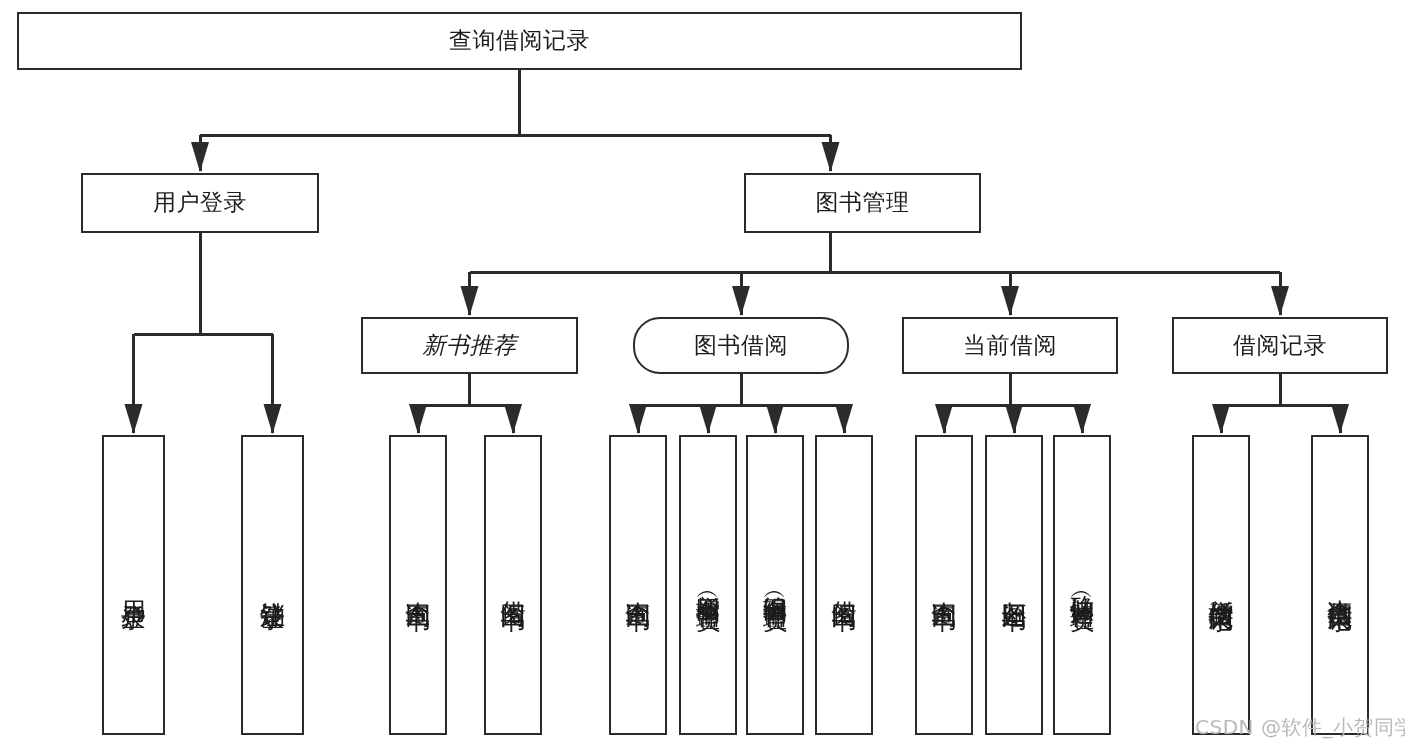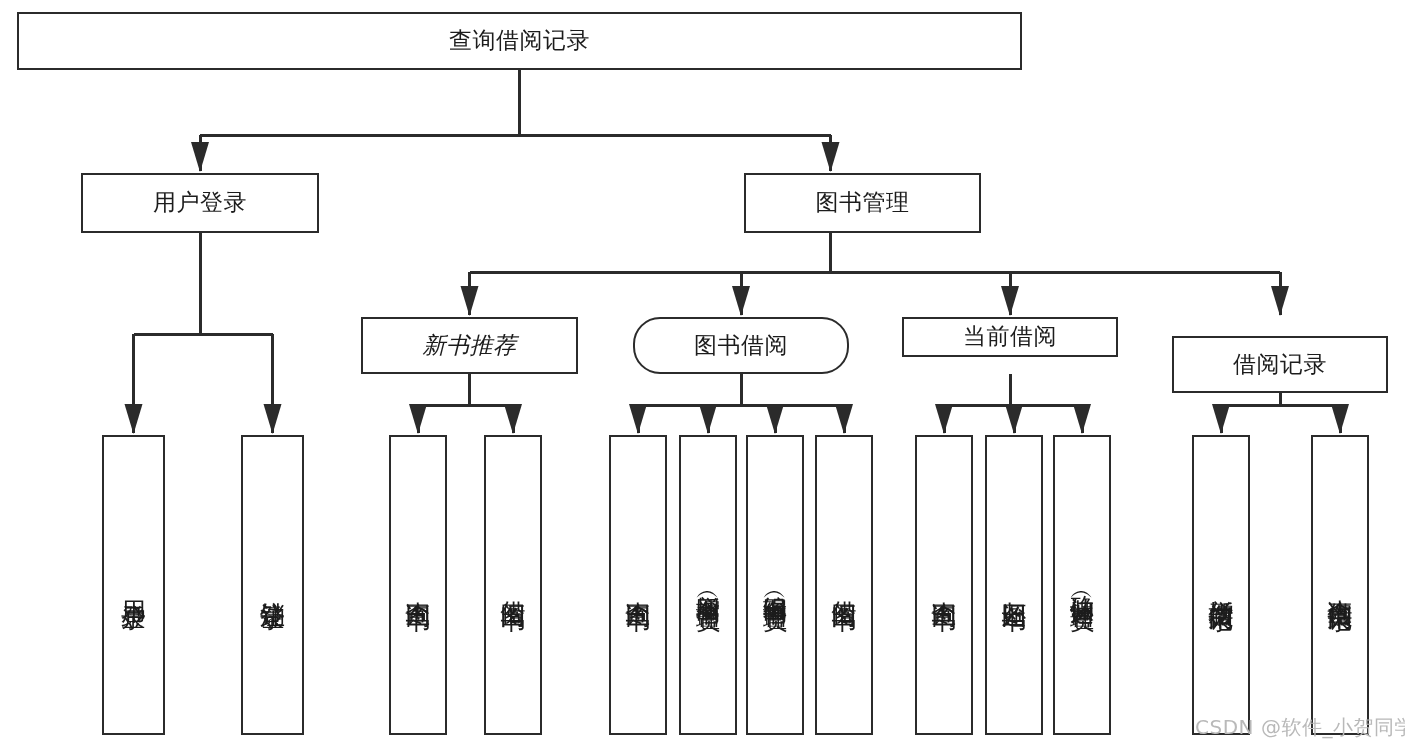--- a/index.html
+++ b/index.html
@@ -137,24 +137,24 @@
       </div>
       <div class="node h-node" style="left: 712px; top: 173px; width: 237px; height: 60px; margin-left: 32px;">
         <span class="label">图书管理</span>
       </div>
       <div class="node h-node" style="left: 361px; top: 317px; width: 217px; height: 57px; font-style: italic;">
         <span class="label">新书推荐</span>
       </div>
       <div class="node h-node" style="left: 633px; top: 317px; width: 216px; height: 57px; border-radius: 27px;">
         <span class="label">图书借阅</span>
       </div>
-      <div class="node h-node" style="left: 902px; top: 317px; width: 216px; height: 40px;">
+      <div class="node h-node" style="left: 902px; top: 317px; width: 216px; height: 57px;">
         <span class="label">当前借阅</span>
       </div>
-      <div class="node h-node" style="left: 1172px; top: 317px; width: 216px; height: 57px; margin-top: 19px;">
+      <div class="node h-node" style="left: 1172px; top: 317px; width: 216px; height: 57px;">
         <span class="label">借阅记录</span>
       </div>
       <div class="node v-node" style="left: 102px; top: 435px; width: 63px; height: 300px;">
         <span class="label">用户登录</span>
       </div>
       <div class="node v-node" style="left: 241px; top: 435px; width: 63px; height: 300px;">
         <span class="label">注销登录</span>
       </div>
       <div class="node v-node" style="left: 389px; top: 435px; width: 58px; height: 300px;">
         <span class="label">查询图书</span>

